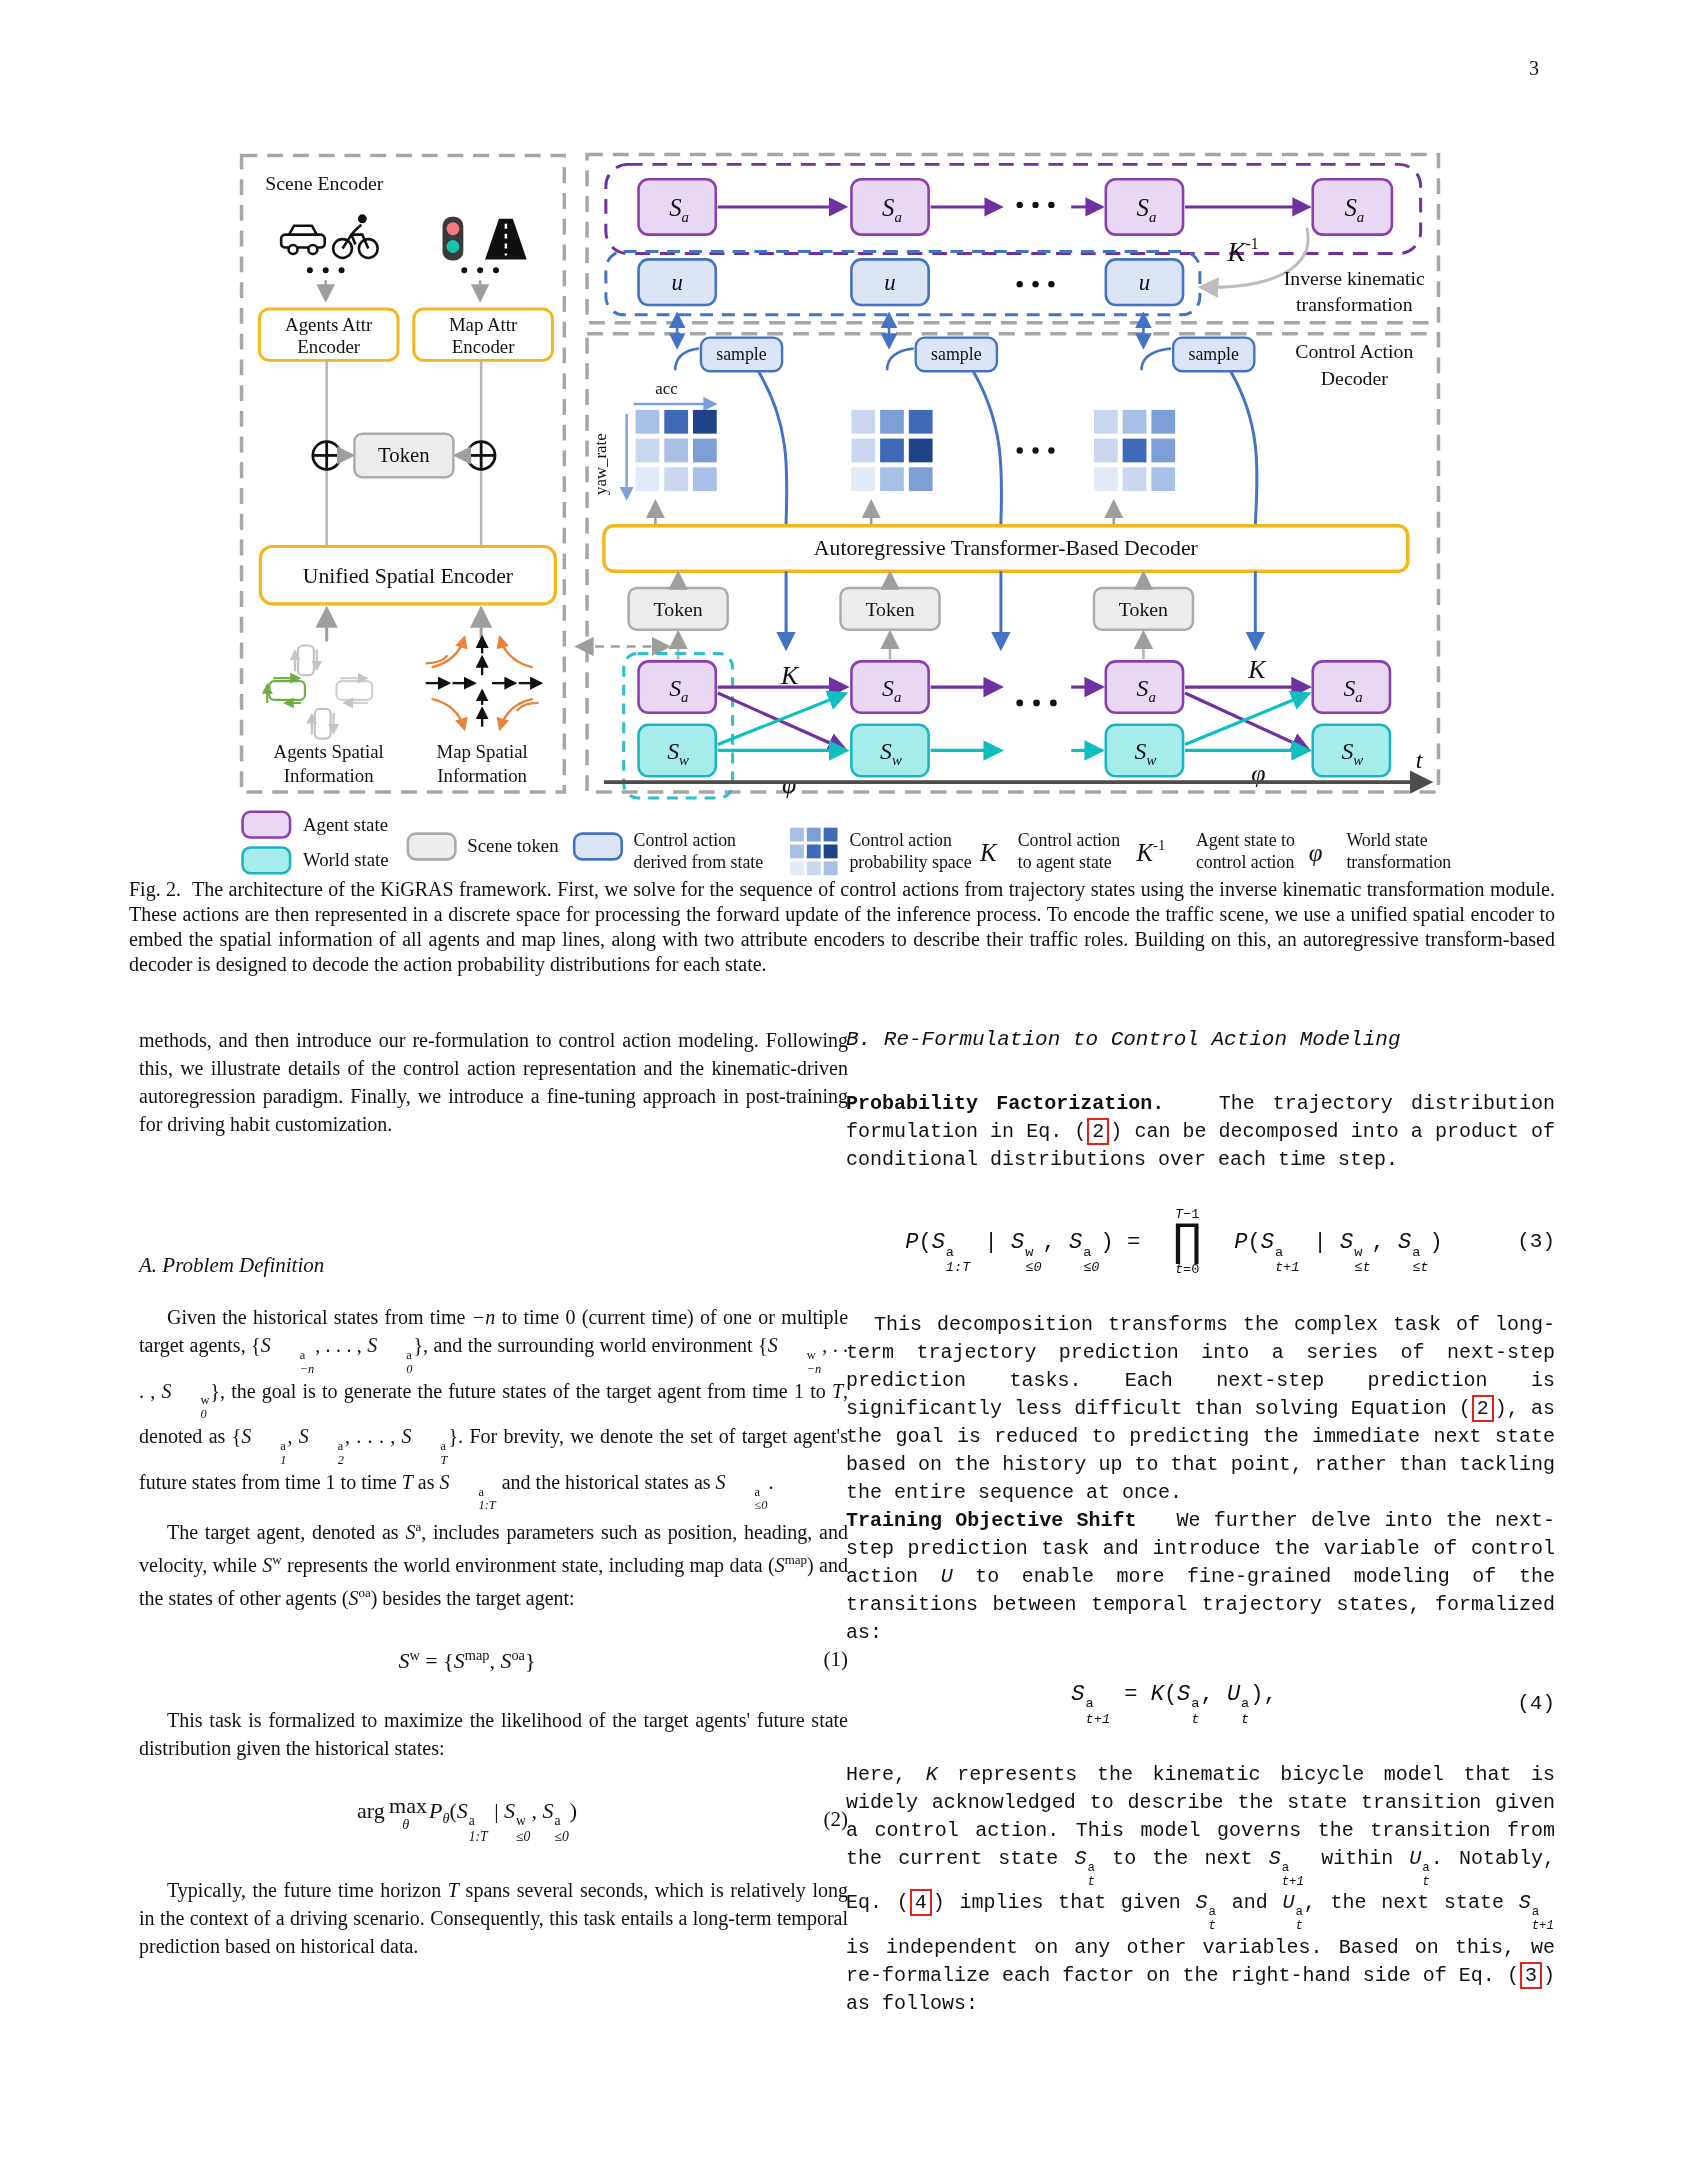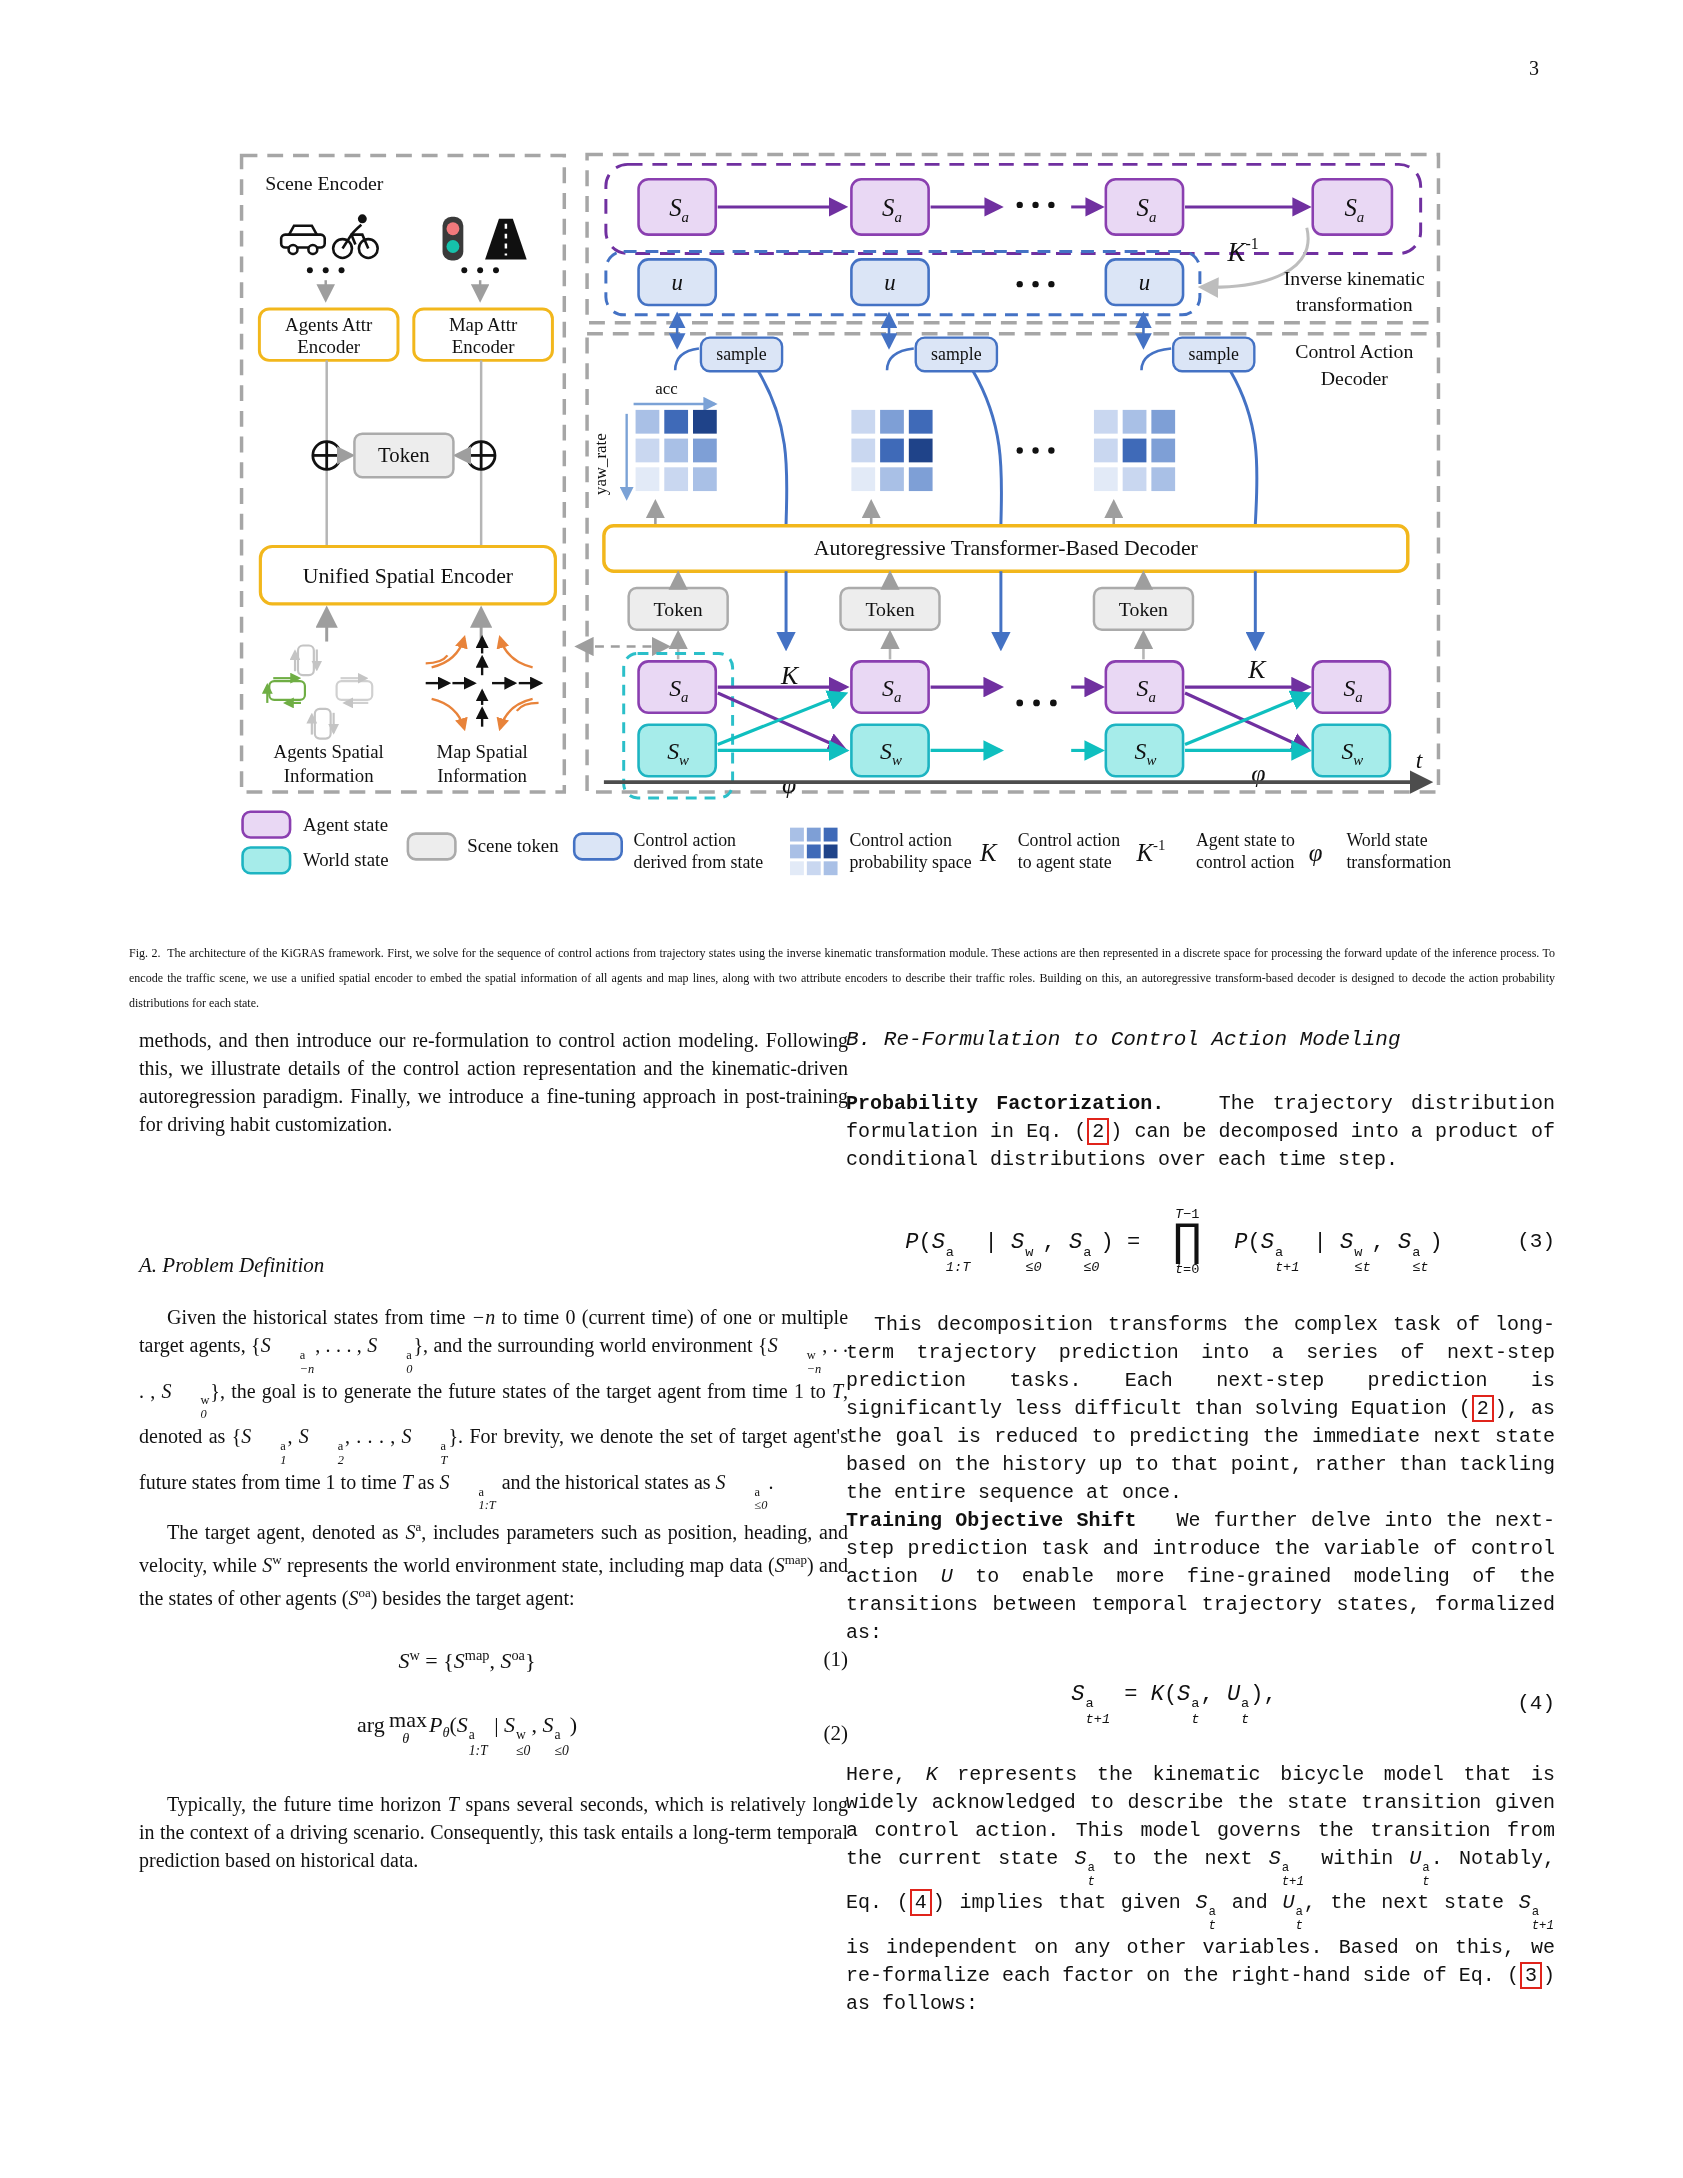--- a/index.html
+++ b/index.html
@@ -1,21 +1,21 @@
 <!DOCTYPE html>
 <html><head>
 <meta charset="utf-8">
 <style>
   html,body{margin:0;padding:0;background:#ffffff;}
   #page{position:relative;width:1683px;height:2178px;background:#fff;font-family:"Liberation Serif","DejaVu Serif",serif;color:#111;}
   #pageno{position:absolute;left:1529px;top:57px;font-size:20px;}
   #fig{position:absolute;left:0;top:0;}
   svg text{font-family:"Liberation Serif","DejaVu Serif",serif;fill:#111;}
   .it{font-style:italic;}
-  .cap{position:absolute;left:129px;top:941px;width:1426px;font-size:12px;line-height:25px;text-align:justify;}
+  .cap{position:absolute;left:129px;top:877px;width:1426px;font-size:20px;line-height:25px;text-align:justify;}
   .col{position:absolute;width:709px;font-size:20px;line-height:28px;text-align:justify;}
   #colL{left:139px;top:1026px;}
   #colR{left:846px;top:1026px;font-family:Liberation Mono, monospace;}
   .col p{margin:0;}
   .col p.ind{text-indent:28px;}
   .sechead{font-style:italic;font-size:21px;margin:0;}
   .gapA{margin-top:113px !important;}
   .afterhead{margin-top:24px !important;}
   .eq-row{display:flex;align-items:center;justify-content:center;position:relative;}
   .eq-body{flex:1;text-align:center;font-size:22px;}
@@ -471,20 +471,21 @@
           <span class="b">1:T</span>
         </span> and the historical states as <i>S</i><span class="ss">
           <span class="t">a</span>
           <span class="b">≤0</span>
         </span>.</p>
     <p class="ind">The target agent, denoted as <i>S</i><sup>a</sup>, includes parameters such as position, heading, and velocity, while <i>S</i><sup>w</sup> represents the world environment state, including map data (<i>S</i><sup>map</sup>) and the states of other agents (<i>S</i><sup>oa</sup>) besides the target agent:</p>
     <div class="eq-row" style="margin:30px 0 30px 0;">
       <span class="eq-body"><i>S</i><sup>w</sup> = {<i>S</i><sup>map</sup>, <i>S</i><sup>oa</sup>}</span>
       <span class="eq-num">(1)</span>
     </div>
+    <p class="ind">This task is formalized to maximize the likelihood of the target agents' future state distribution given the historical states:</p>
     <div class="eq-row" style="margin:32px 0 32px 0;">
       <span class="eq-body">arg<span class="lim">
             <span class="base"> max</span>
             <span class="under"><i>θ</i></span>
           </span><i>P</i><sub><i>θ</i></sub>(<i>S</i><span class="ss">
             <span class="t">a</span>
             <span class="b">1:T</span>
           </span> | <i>S</i><span class="ss">
             <span class="t">w</span>
             <span class="b">≤0</span>

